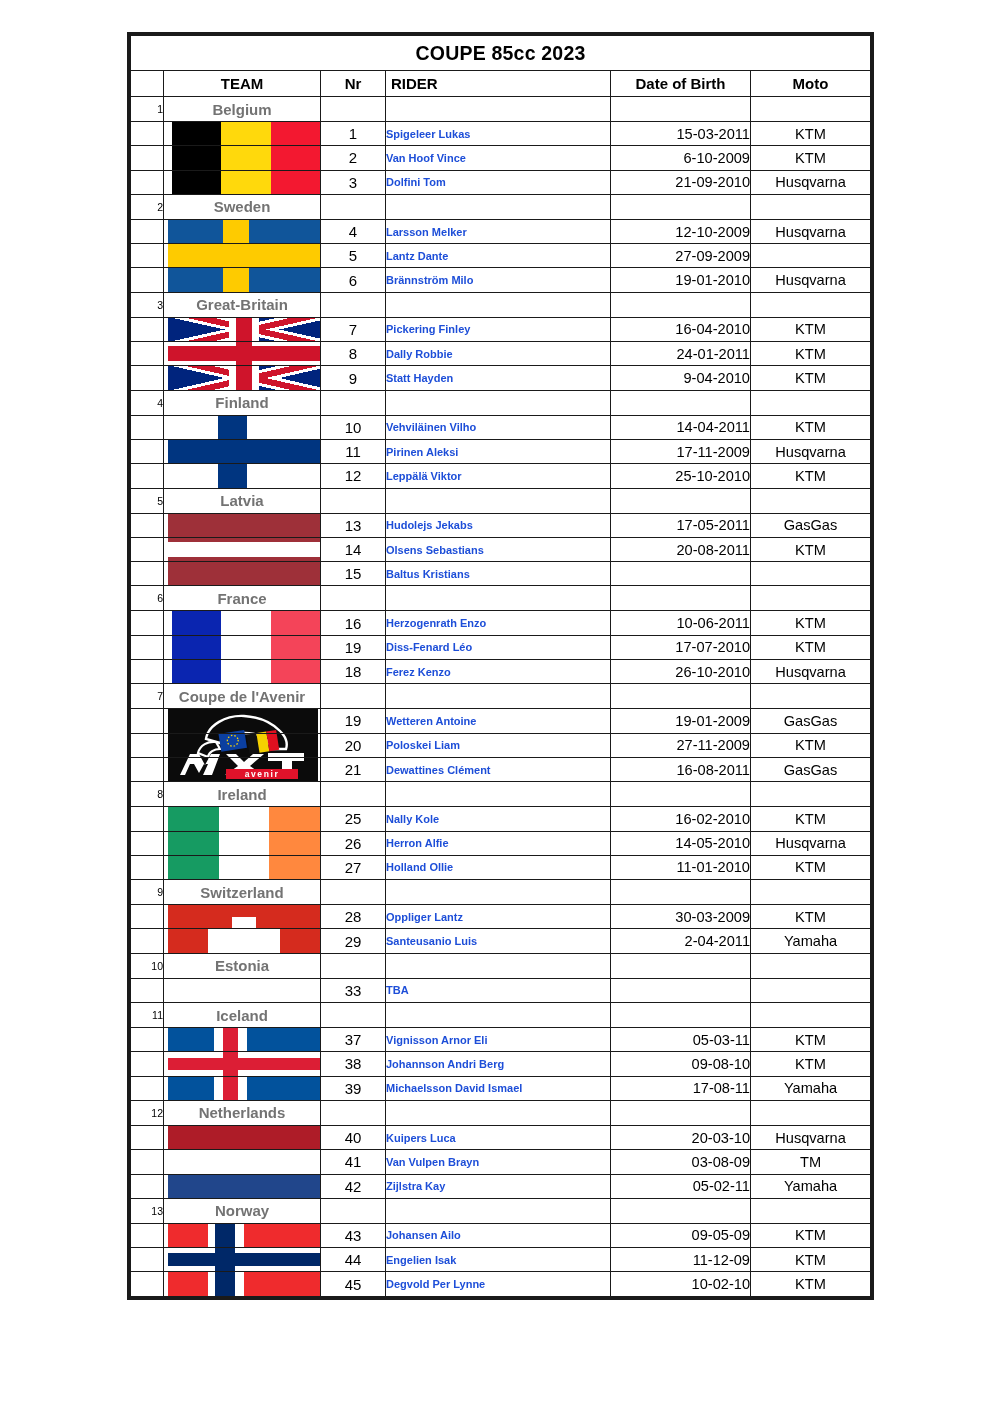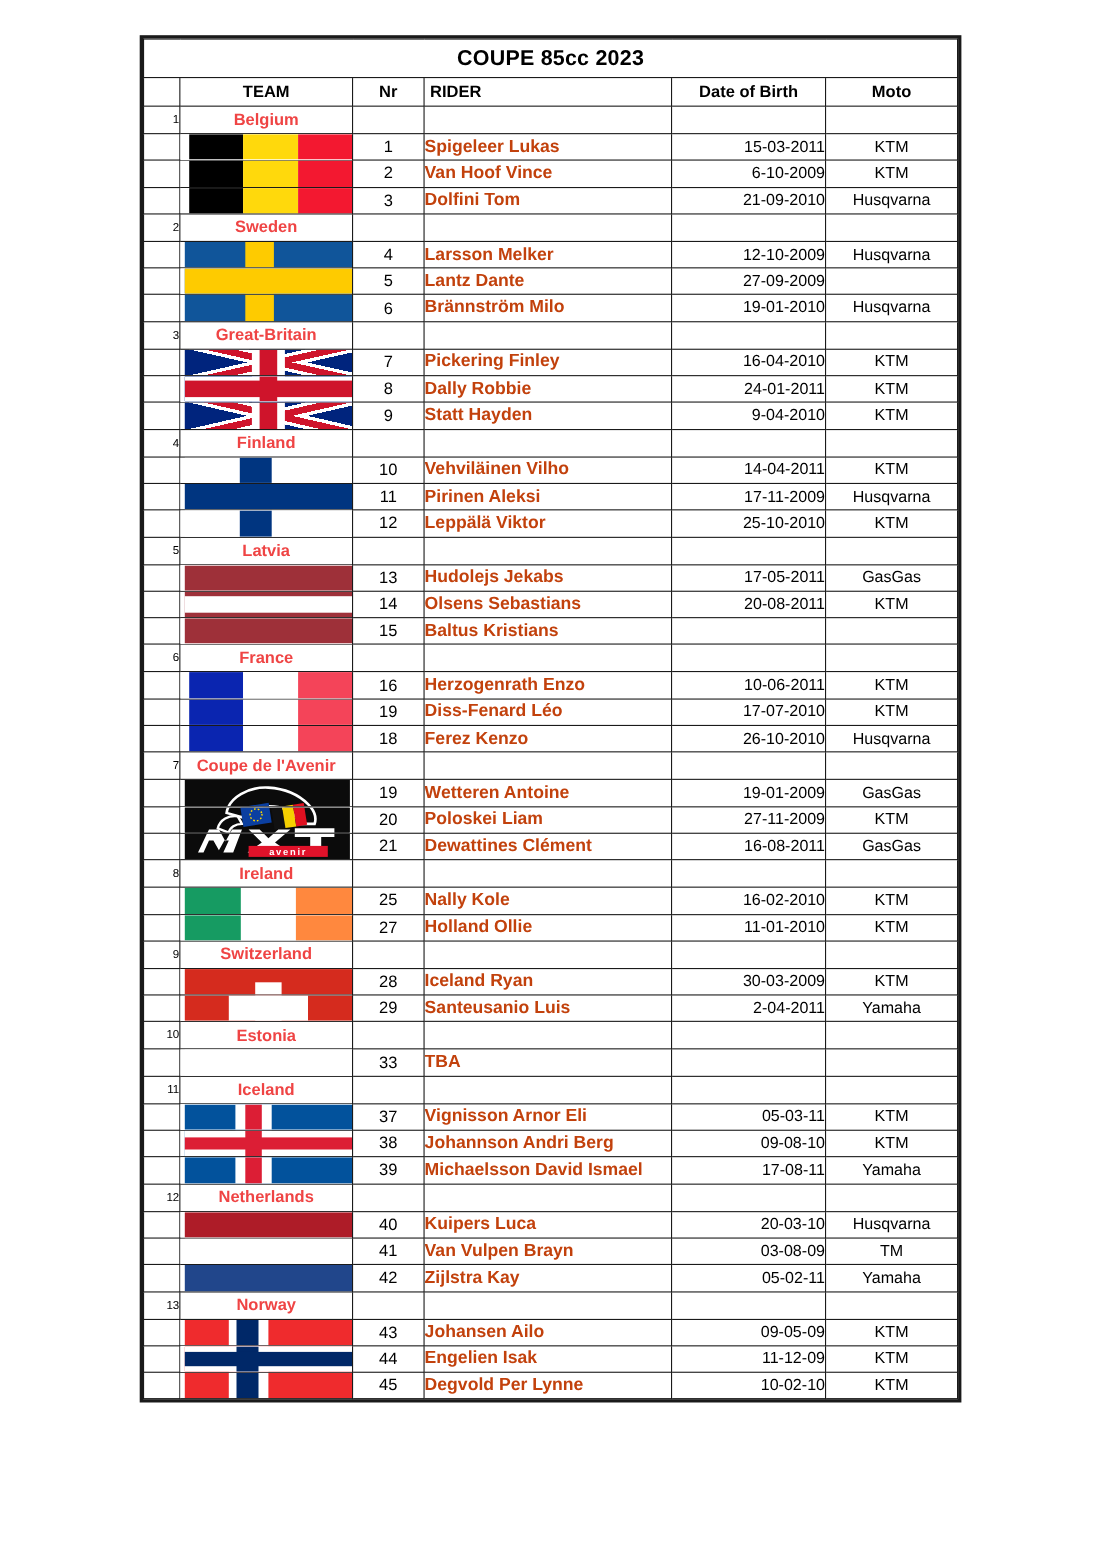--- a/index.html
+++ b/index.html
@@ -58,31 +58,31 @@
     padding-right: 4px;
     font-size: 10.5px;
     color: #000;
     font-weight: normal;
   }
   td.country-name {
     background: #ffff00;
     text-align: center;
     font-size: 15px;
     font-weight: bold;
-    color: #ef4444;
+    color: #737373;
     white-space: nowrap;
     overflow: hidden;
   }
 
   tr.rider-row td { height: 24.3px; }
   td.flagcell { padding: 0; position: relative; overflow: hidden; background: #fff; text-align: right; }
   td.nr { text-align: center; font-size: 15px; color: #000; }
   td.rider {
     text-align: left; padding-left: 6px;
-    font-size: 16px; font-weight: bold; color: #c2410c;
+    font-size: 11px; font-weight: bold; color: #1d4ed8;
     white-space: nowrap; overflow: hidden;
   }
   td.dob { text-align: right; font-size: 14.6px; color: #000; }
   td.moto { text-align: center; font-size: 14.6px; color: #000; }
 
   
   .fl-be { position:absolute; left:8px; right:0px; top:0; bottom:0; display:flex; }
   .fl-be .s1 { flex:1; background:#000000; }
   .fl-be .s2 { flex:1; background:#FFD90C; }
   .fl-be .s3 { flex:1; background:#F31830; }
@@ -598,20 +598,34 @@
         </tr>
         <tr class="rider-row">
           <td></td>
           <td class="flagcell">
             <div class="fl-ie">
               <div class="s1"></div>
               <div class="s2"></div>
               <div class="s3"></div>
             </div>
           </td>
+          <td class="nr">26</td>
+          <td class="rider">Herron Alfie</td>
+          <td class="dob">14-05-2010</td>
+          <td class="moto">Husqvarna</td>
+        </tr>
+        <tr class="rider-row">
+          <td></td>
+          <td class="flagcell">
+            <div class="fl-ie">
+              <div class="s1"></div>
+              <div class="s2"></div>
+              <div class="s3"></div>
+            </div>
+          </td>
           <td class="nr">27</td>
           <td class="rider">Holland Ollie</td>
           <td class="dob">11-01-2010</td>
           <td class="moto">KTM</td>
         </tr>
         <tr class="country-row">
           <td class="idx">9</td>
           <td class="country-name">Switzerland</td>
           <td></td>
           <td></td>
@@ -619,21 +633,21 @@
           <td></td>
         </tr>
         <tr class="rider-row">
           <td></td>
           <td class="flagcell">
             <div class="fl-ch">
               <div class="vbar" style="top:52%;bottom:0"></div>
             </div>
           </td>
           <td class="nr">28</td>
-          <td class="rider">Iceland Ryan</td>
+          <td class="rider">Oppliger Lantz</td>
           <td class="dob">30-03-2009</td>
           <td class="moto">KTM</td>
         </tr>
         <tr class="rider-row">
           <td></td>
           <td class="flagcell">
             <div class="fl-ch">
               <div class="vbar" style=""></div>
               <div class="hbar" style="top:0;height:100%"></div>
             </div>

